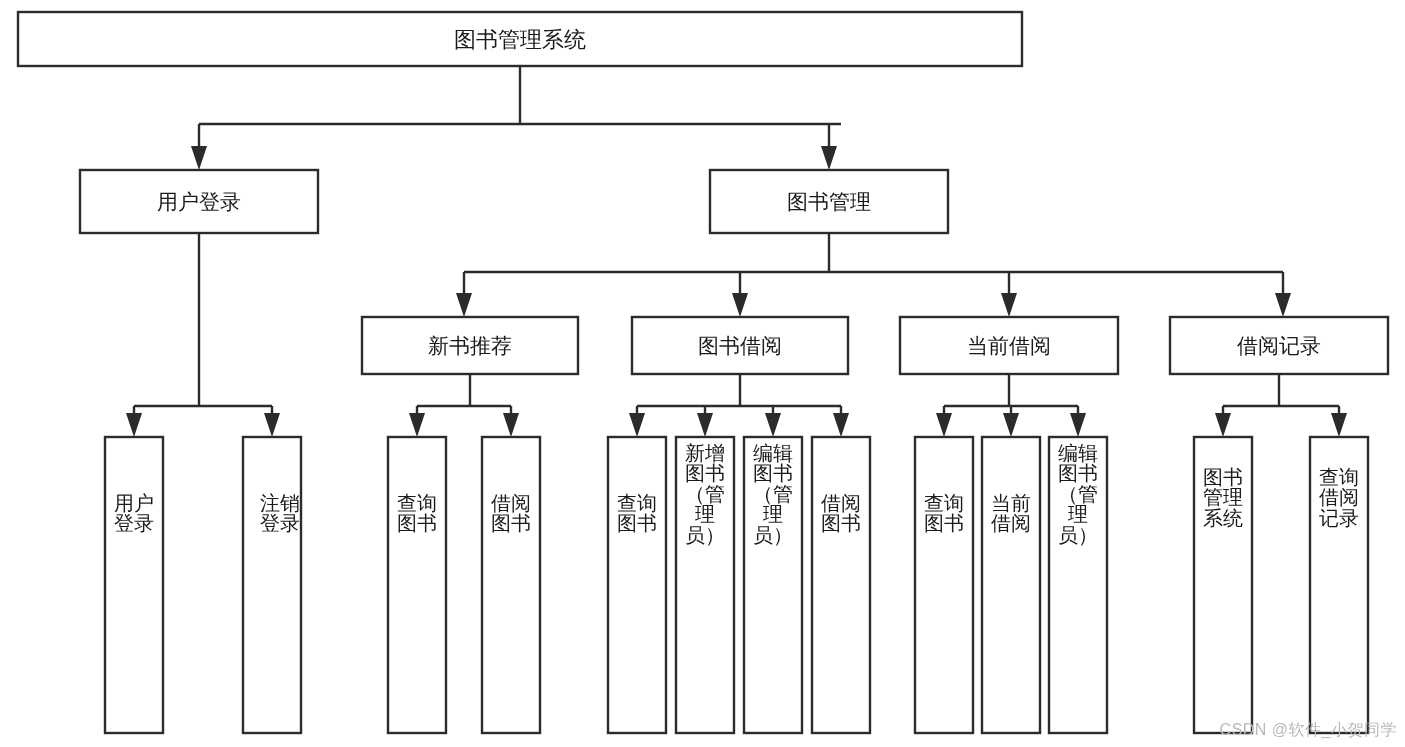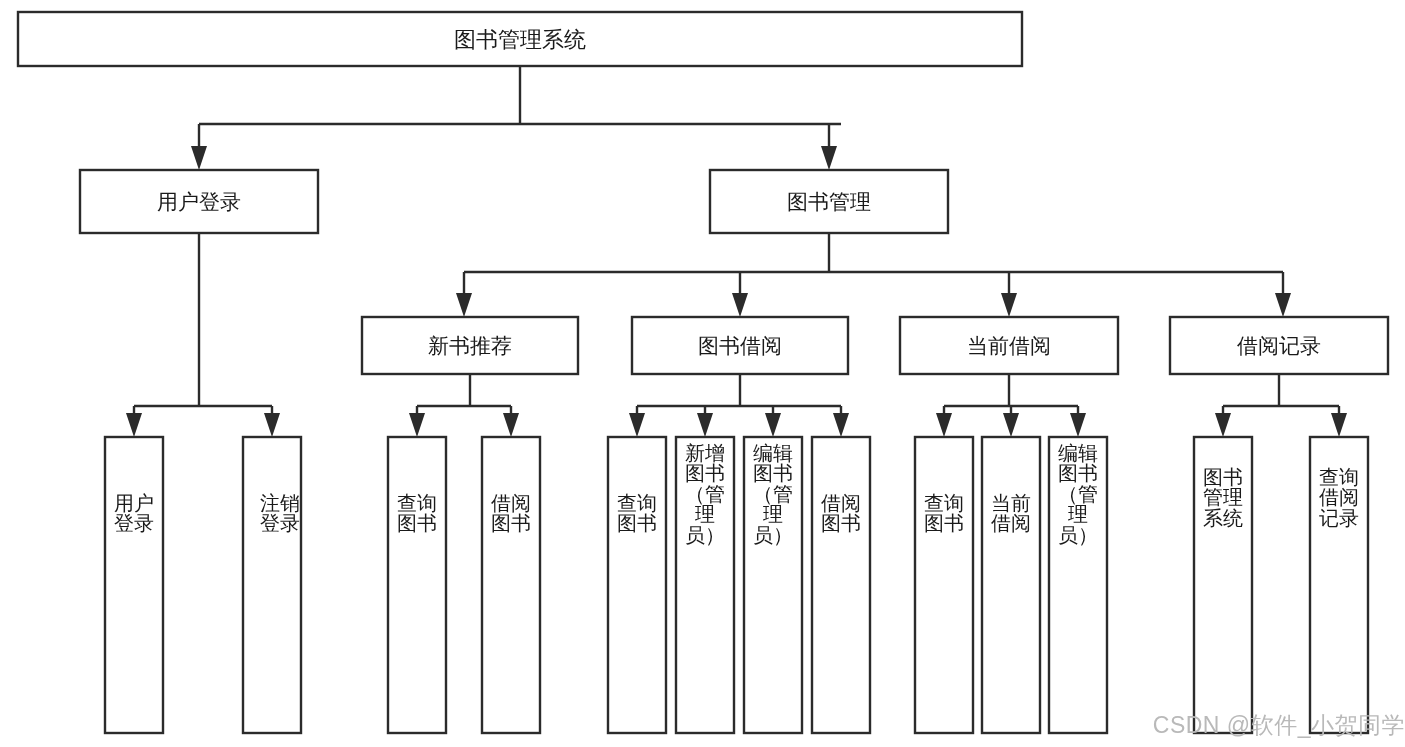--- a/index.html
+++ b/index.html
@@ -62,24 +62,24 @@
     font-size: 20px;
     line-height: 1.02em;
     color: #1a1a1a;
     letter-spacing: 0;
     white-space: normal;
     word-break: break-all;
     pointer-events: none;
   }
   .watermark {
     position: absolute;
-    right: 0;
+    right: 8px;
     bottom: 6px;
     font-family: "Liberation Sans", "DejaVu Sans", sans-serif;
-    font-size: 23px;
+    font-size: 16px;
     color: #b9b9b9;
     letter-spacing: 0.5px;
     white-space: nowrap;
   }
 </style>
 </head>
 <body>
 
 <div id="diagram-root">
 

